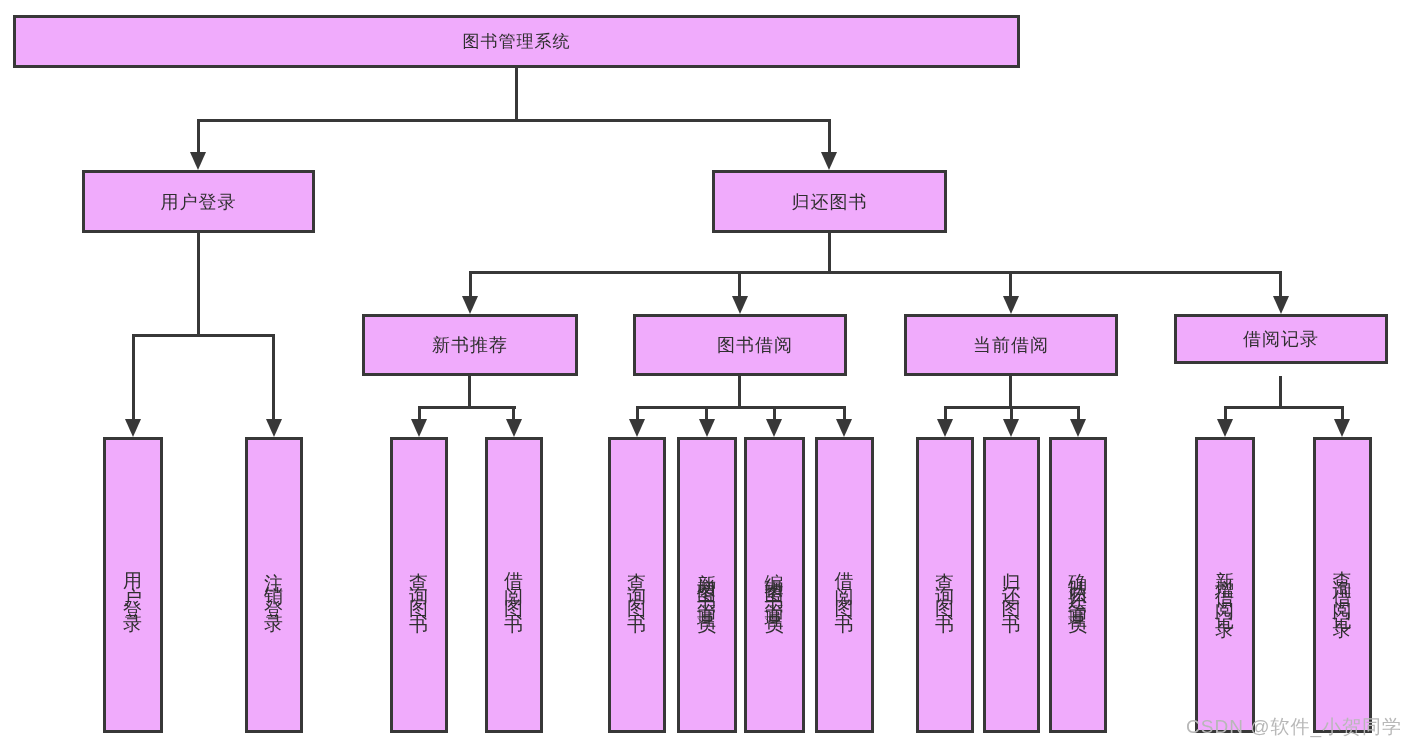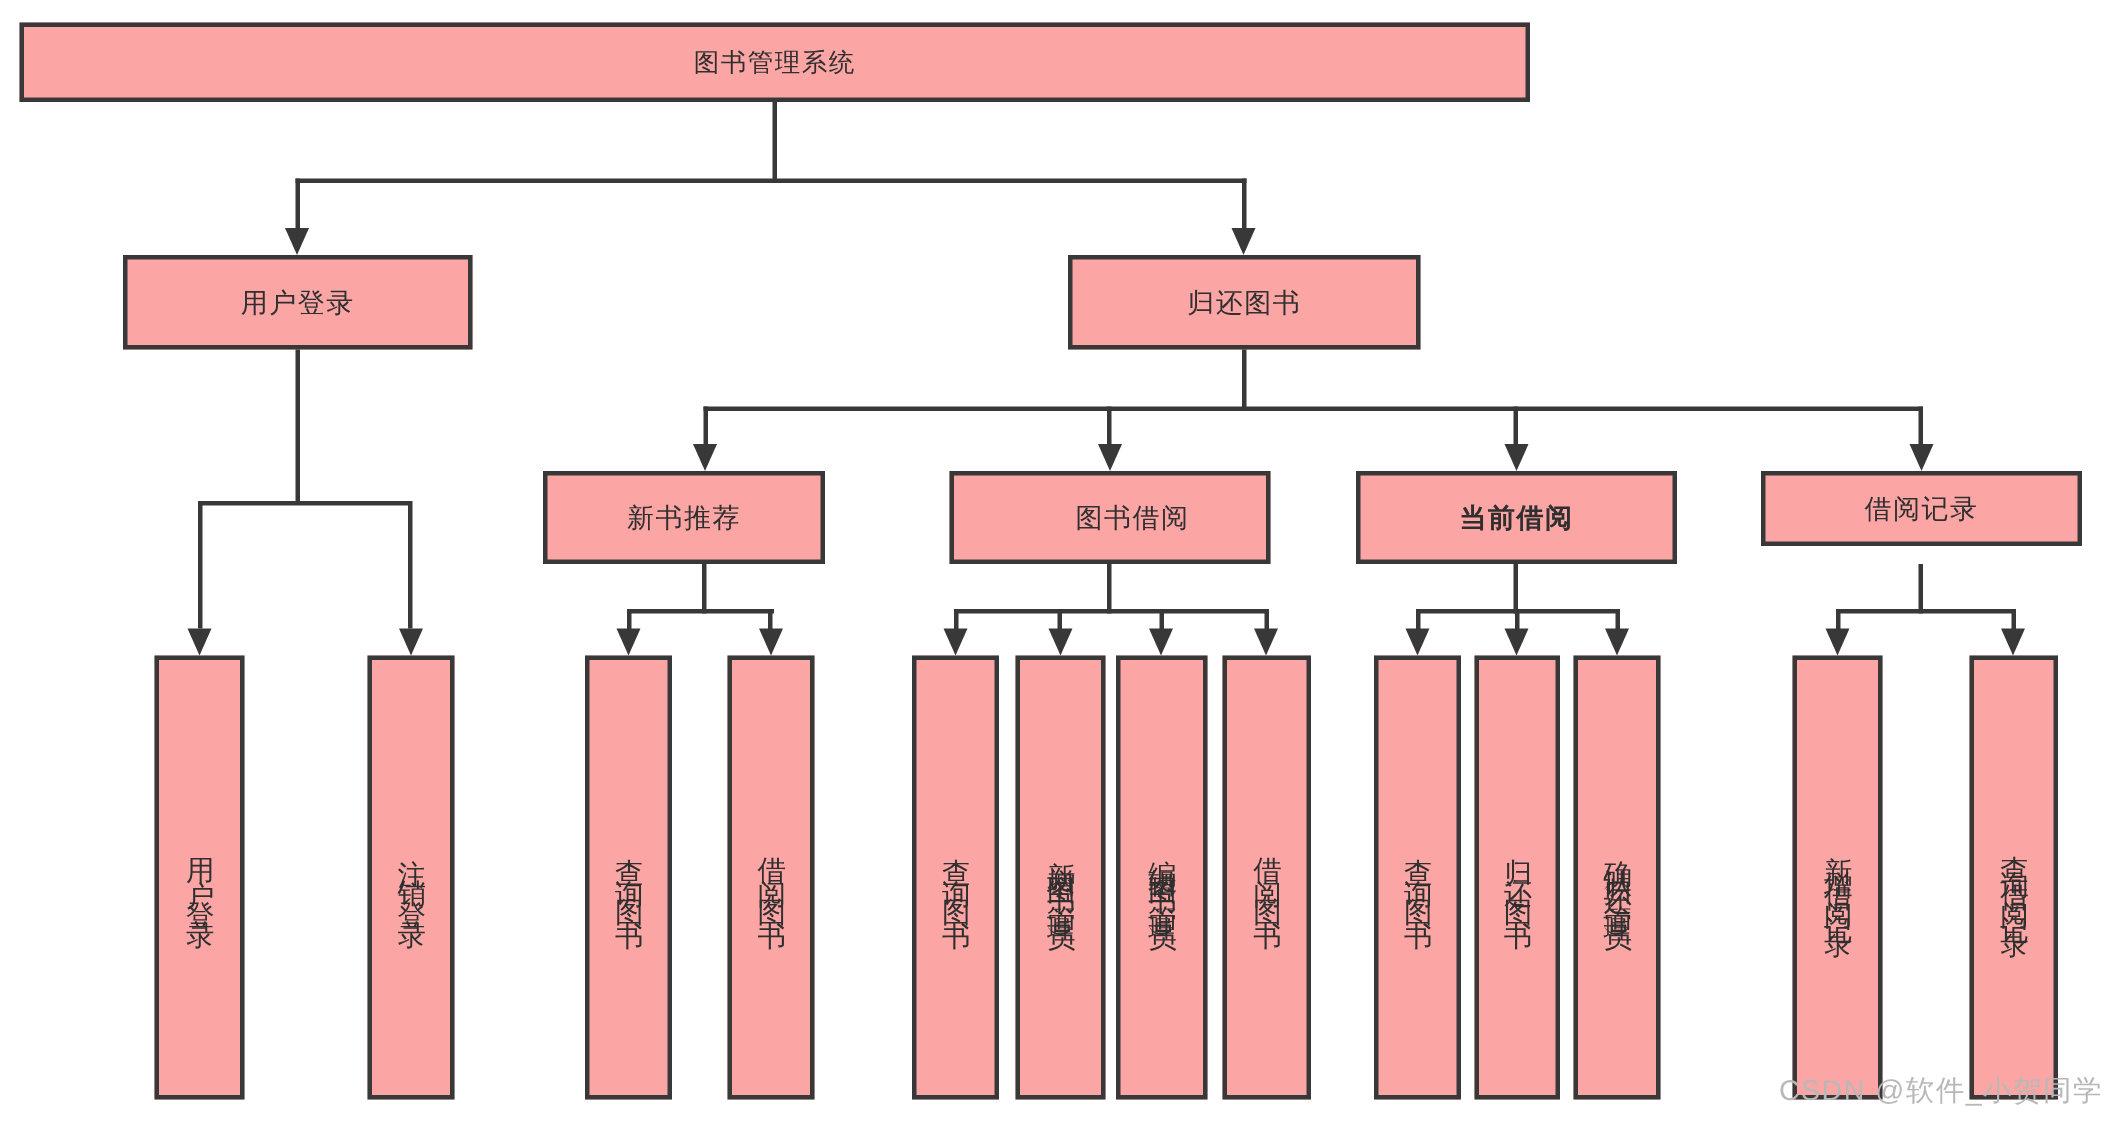--- a/index.html
+++ b/index.html
@@ -8,21 +8,21 @@
     width: 1405px;
     height: 747px;
     background: #ffffff;
     font-family: "Liberation Sans", "DejaVu Sans", sans-serif;
     overflow: hidden;
   }
   .box {
     position: absolute;
     box-sizing: border-box;
     border: 3px solid #383838;
-    background: #fca5a5;
+    background: #f0abfc;
     display: flex;
     align-items: center;
     justify-content: center;
     color: #2f2f2f;
   }
   .hbox { font-size: 18px; letter-spacing: 1px; }
   .root-box { font-size: 17px; }
   .leaf {
     top: 437px;
     height: 296px;
@@ -97,27 +97,27 @@
     <div class="vline" style="left:469px; top:271px; height:26px;"></div>
     <div class="vline" style="left:738px; top:271px; height:26px;"></div>
     <div class="vline" style="left:1009px; top:271px; height:26px;"></div>
     <div class="vline" style="left:1279px; top:271px; height:26px;"></div>
     <div class="arrow" style="left:462px; top:296px;"></div>
     <div class="arrow" style="left:732px; top:296px;"></div>
     <div class="arrow" style="left:1003px; top:296px;"></div>
     <div class="arrow" style="left:1273px; top:296px;"></div>
   </div>
 
-  <div class="box hbox" style="left:362px; top:314px; width:188px; height:62px;">
+  <div class="box hbox" style="left:362px; top:314px; width:216px; height:62px;">
     <span>新书推荐</span>
   </div>
   <div class="box hbox" style="left:633px; top:314px; width:214px; height:62px;padding-left:30px;">
     <span>图书借阅</span>
   </div>
-  <div class="box hbox" style="left:904px; top:314px; width:214px; height:62px;font-weight:bold;">
+  <div class="box hbox" style="left:904px; top:314px; width:214px; height:62px;">
     <span>当前借阅</span>
   </div>
   <div class="box hbox" style="left:1174px; top:314px; width:214px; height:50px;">
     <span>借阅记录</span>
   </div>
 
   <div>
     <div class="vline" style="left:468px; top:376px; height:33px;"></div>
     <div class="hline" style="left:418px; top:406px; width:98px;"></div>
     <div class="vline" style="left:418px; top:406px; height:14px;"></div>

